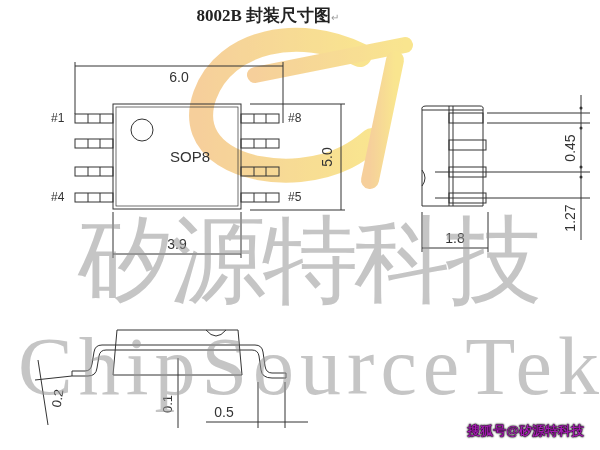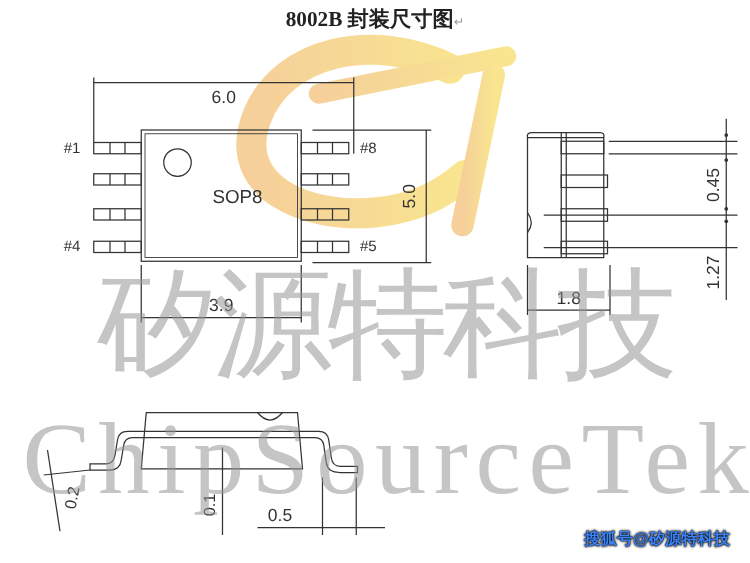--- a/index.html
+++ b/index.html
@@ -1,22 +1,22 @@
 <!DOCTYPE html>
 <html><head>
 <meta charset="utf-8">
 <style>
   html,body{margin:0;padding:0;background:#ffffff;}
   body{width:600px;height:450px;position:relative;overflow:hidden;font-family:"Liberation Sans",sans-serif;}
-  .title{position:absolute;left:0;top:4px;width:536px;text-align:center;font-family:"Liberation Serif",serif;font-weight:bold;font-size:17px;color:#222;padding-left:32px;}
+  .title{position:absolute;left:0;top:4px;width:536px;text-align:center;font-family:"Liberation Serif",serif;font-weight:bold;font-size:17px;color:#222;}
   .title .ret{font-weight:normal;font-size:10px;color:#999;}
   svg{position:absolute;left:0;top:0;}
   .wm-cn{position:absolute;left:78px;top:212px;font-family:Liberation Sans, sans-serif;font-size:96px;color:rgba(150,150,150,0.55);letter-spacing:-4px;line-height:1;white-space:nowrap;}
   .wm-en{position:absolute;left:18px;top:326px;font-family:"Liberation Serif",serif;font-size:82px;color:rgba(150,150,150,0.55);letter-spacing:6px;line-height:1;white-space:nowrap;}
-  .credit{position:absolute;right:16px;top:422px;font-size:13px;font-weight:bold;color:#3b82f6;text-shadow:0 0 2px #000,0 0 2px #000,0 0 1px #000;}
+  .credit{position:absolute;right:16px;top:422px;font-size:13px;font-weight:bold;color:#a21caf;text-shadow:0 0 2px #000,0 0 2px #000,0 0 1px #000;}
   .lbl{font-family:"Liberation Sans",sans-serif;fill:#333;}
 </style>
 </head>
 <body>
 
 <div class="title">
   <span>8002B 封装尺寸图</span><span class="ret">↵</span>
 </div>
 
 <svg width="600" height="450">

